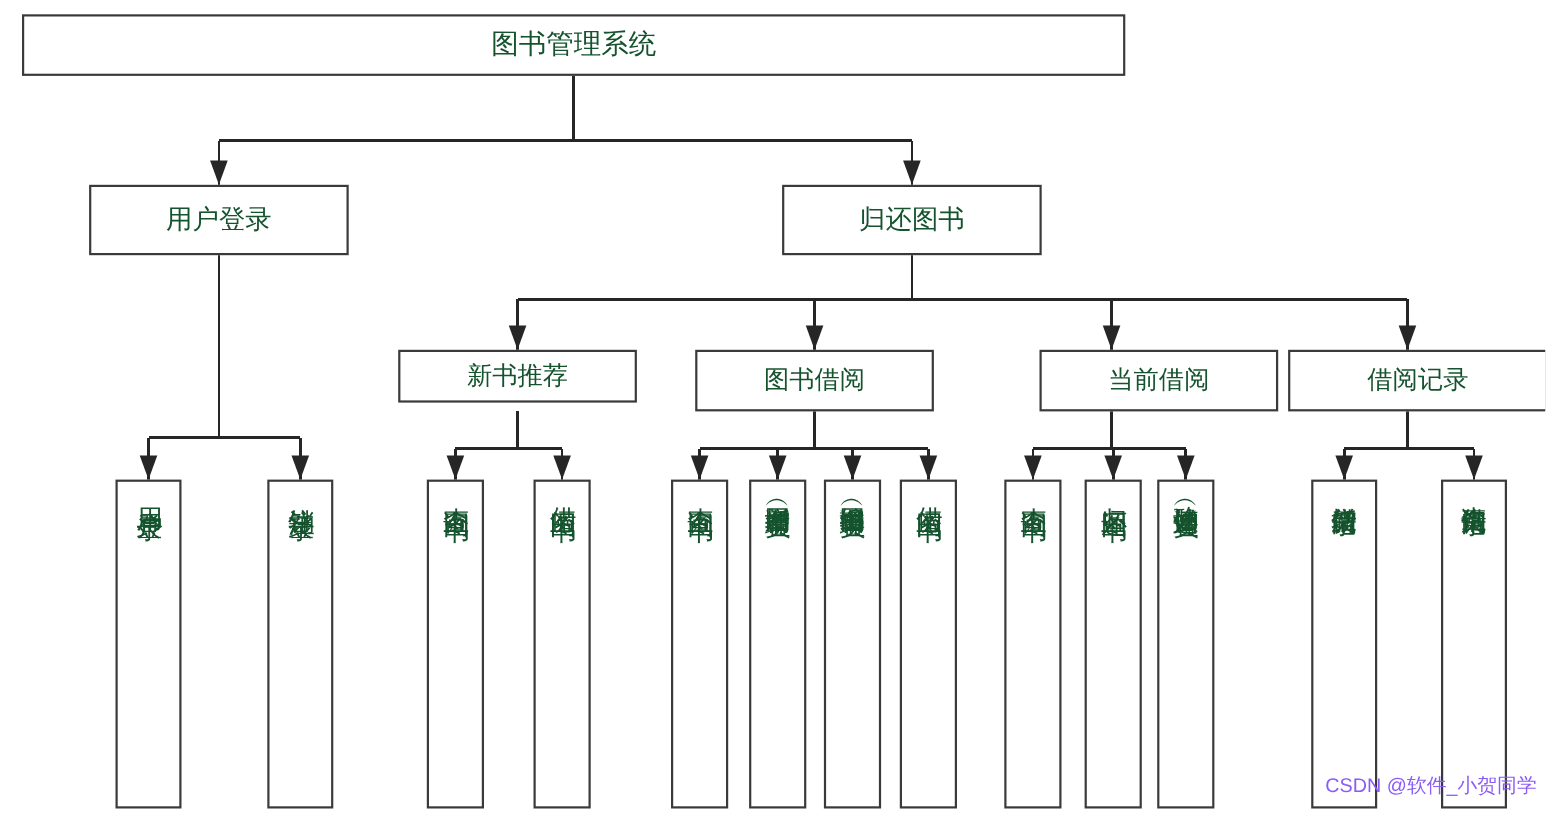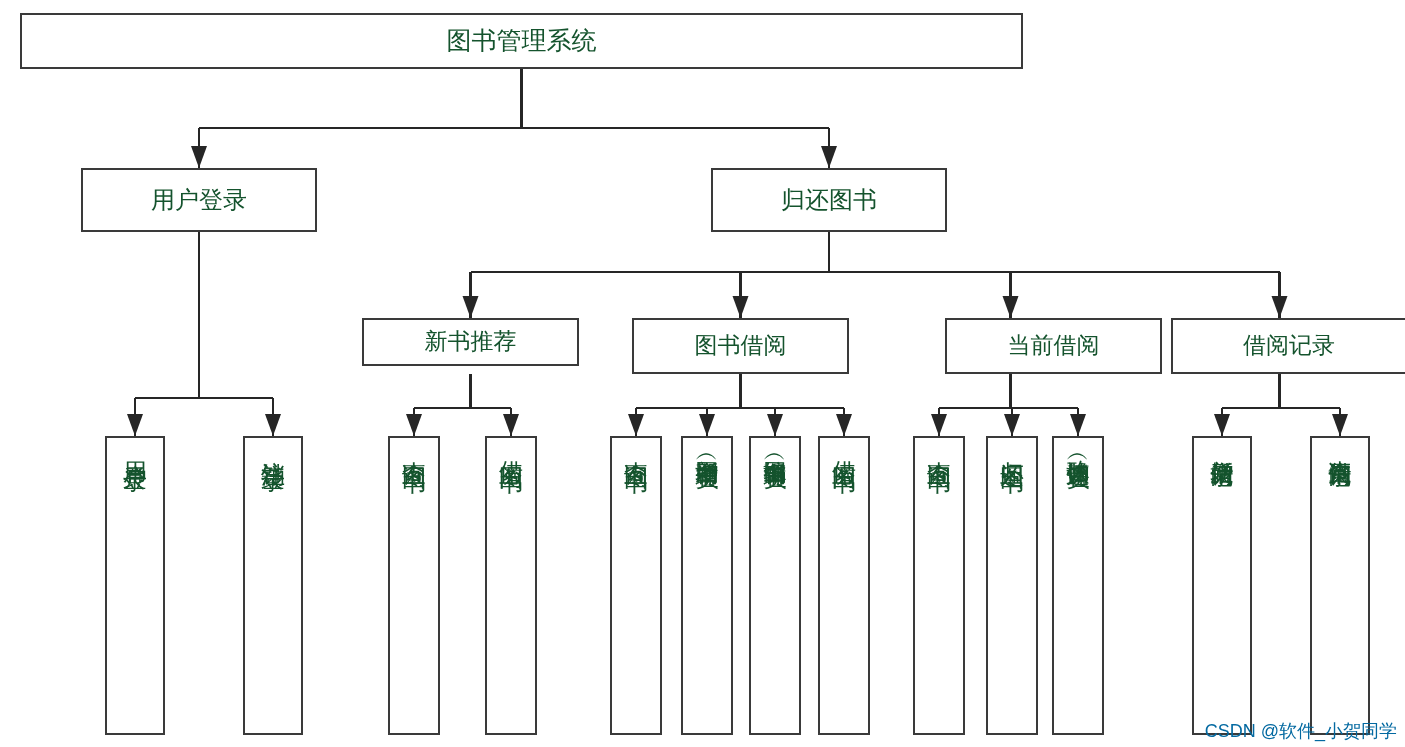--- a/index.html
+++ b/index.html
@@ -53,23 +53,23 @@
   }
   .leaf {
     align-items: flex-start;
     justify-content: center;
     padding-top: 4px;
   }
   .leaf-tall .node-label { font-size: 23px; letter-spacing: 1px; }
   #watermark {
     position: absolute;
     right: 8px;
-    bottom: 4px;
+    bottom: 21px;
     font-size: 18px;
-    color: #0369a1;
+    color: #8b5cf6;
     white-space: nowrap;
     pointer-events: none;
   }
 </style>
 </head>
 <body>
 
 <div id="stage">
 
   <svg id="diagram-svg" viewBox="0 0 1405 747" xmlns="http://www.w3.org/2000/svg">

